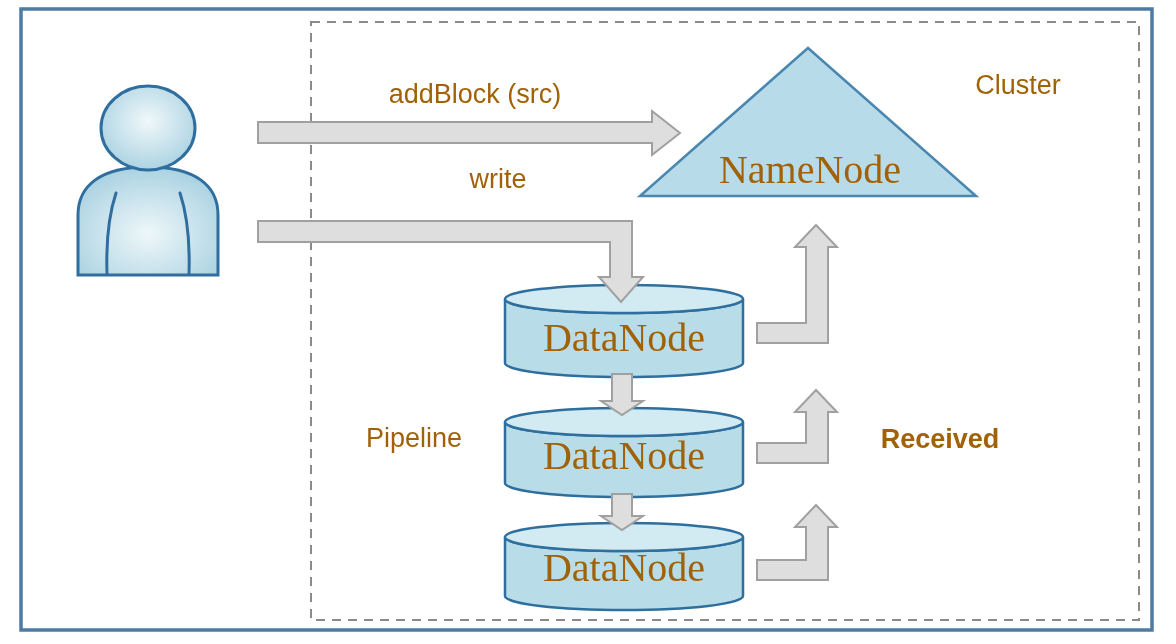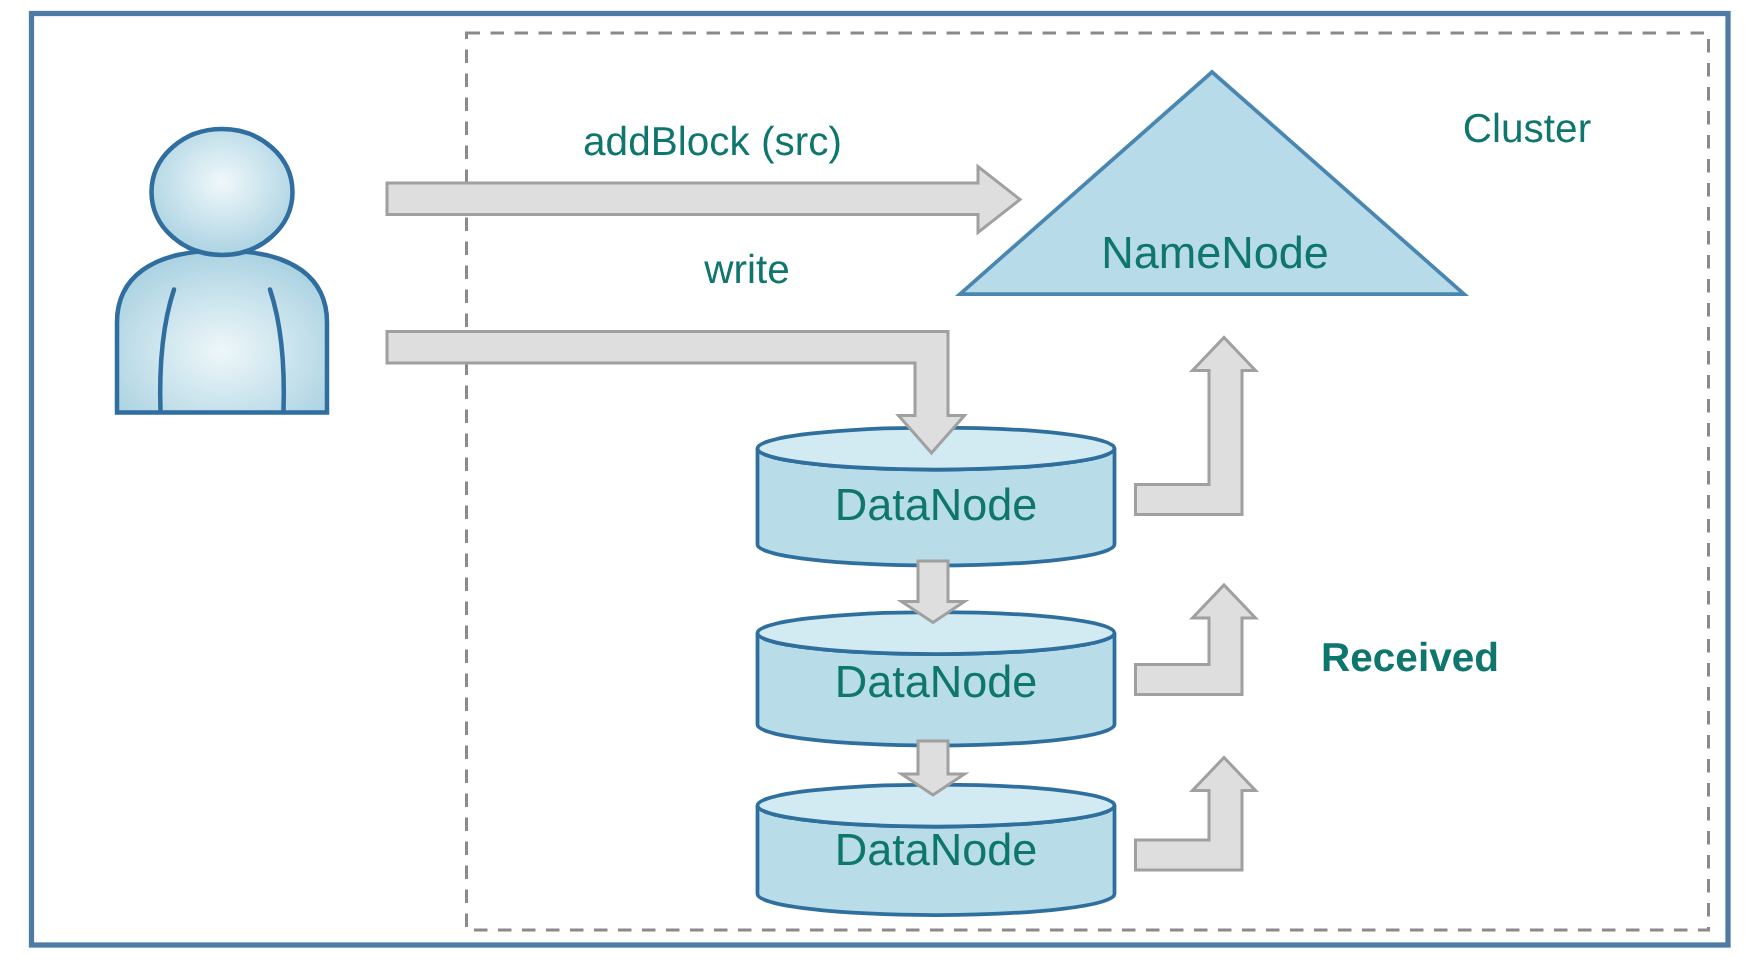--- a/index.html
+++ b/index.html
@@ -10,27 +10,27 @@
     background:#ffffff;
     font-family:"Liberation Sans", "DejaVu Sans", sans-serif;
     overflow:hidden;
   }
   .canvas svg { position:absolute; left:0; top:0; }
 
   .label {
     position:absolute;
     transform:translate(-50%,-50%);
     white-space:nowrap;
-    color:#0f766e;
+    color:#a16207;
     font-size:27px;
     line-height:1.15;
     text-align:right;
   }
   .label.bold { font-weight:normal; }
-  .label.node { font-size:30px; }
+  .label.node { font-size:40px;font-family:Liberation Serif, serif; }
   .label.twoline { line-height:35px; }
 
   
   .frame   { fill:none; stroke:#4d7ba5; stroke-width:3.5; }
   .dashed  { fill:none; stroke:#8a8a8a; stroke-width:2; stroke-dasharray:9 7; }
   .arrow   { stroke:#a0a0a0; stroke-width:2; stroke-linejoin:miter; }
   .nodeshape { stroke:#2e6f9e; stroke-width:2.5; }
   .triangle  { stroke:#4a87b0; stroke-width:2.5; }
   .person-outline { stroke:#2f6e9e; stroke-width:3; }
   .person-arm { fill:none; stroke:#2f6e9e; stroke-width:3; stroke-linecap:round; }
@@ -103,19 +103,20 @@
 
   <div class="label node" style="left:810px; top:170px;">NameNode</div>
 
   <div class="label node" style="left:624px; top:338px;">DataNode</div>
 
   <div class="label node" style="left:624px; top:456px;">DataNode</div>
 
   <div class="label node" style="left:624px; top:568px;">DataNode</div>
 
   <div class="label twoline" style="left:414px; top:438px;">
+    <span style="display:block;">Pipeline</span>
   </div>
 
   <div class="label twoline" style="left:940px; top:439px;">
     <span style="display:block;font-weight:bold;">Received</span>
   </div>
 
 </div>
 
 </body></html>

